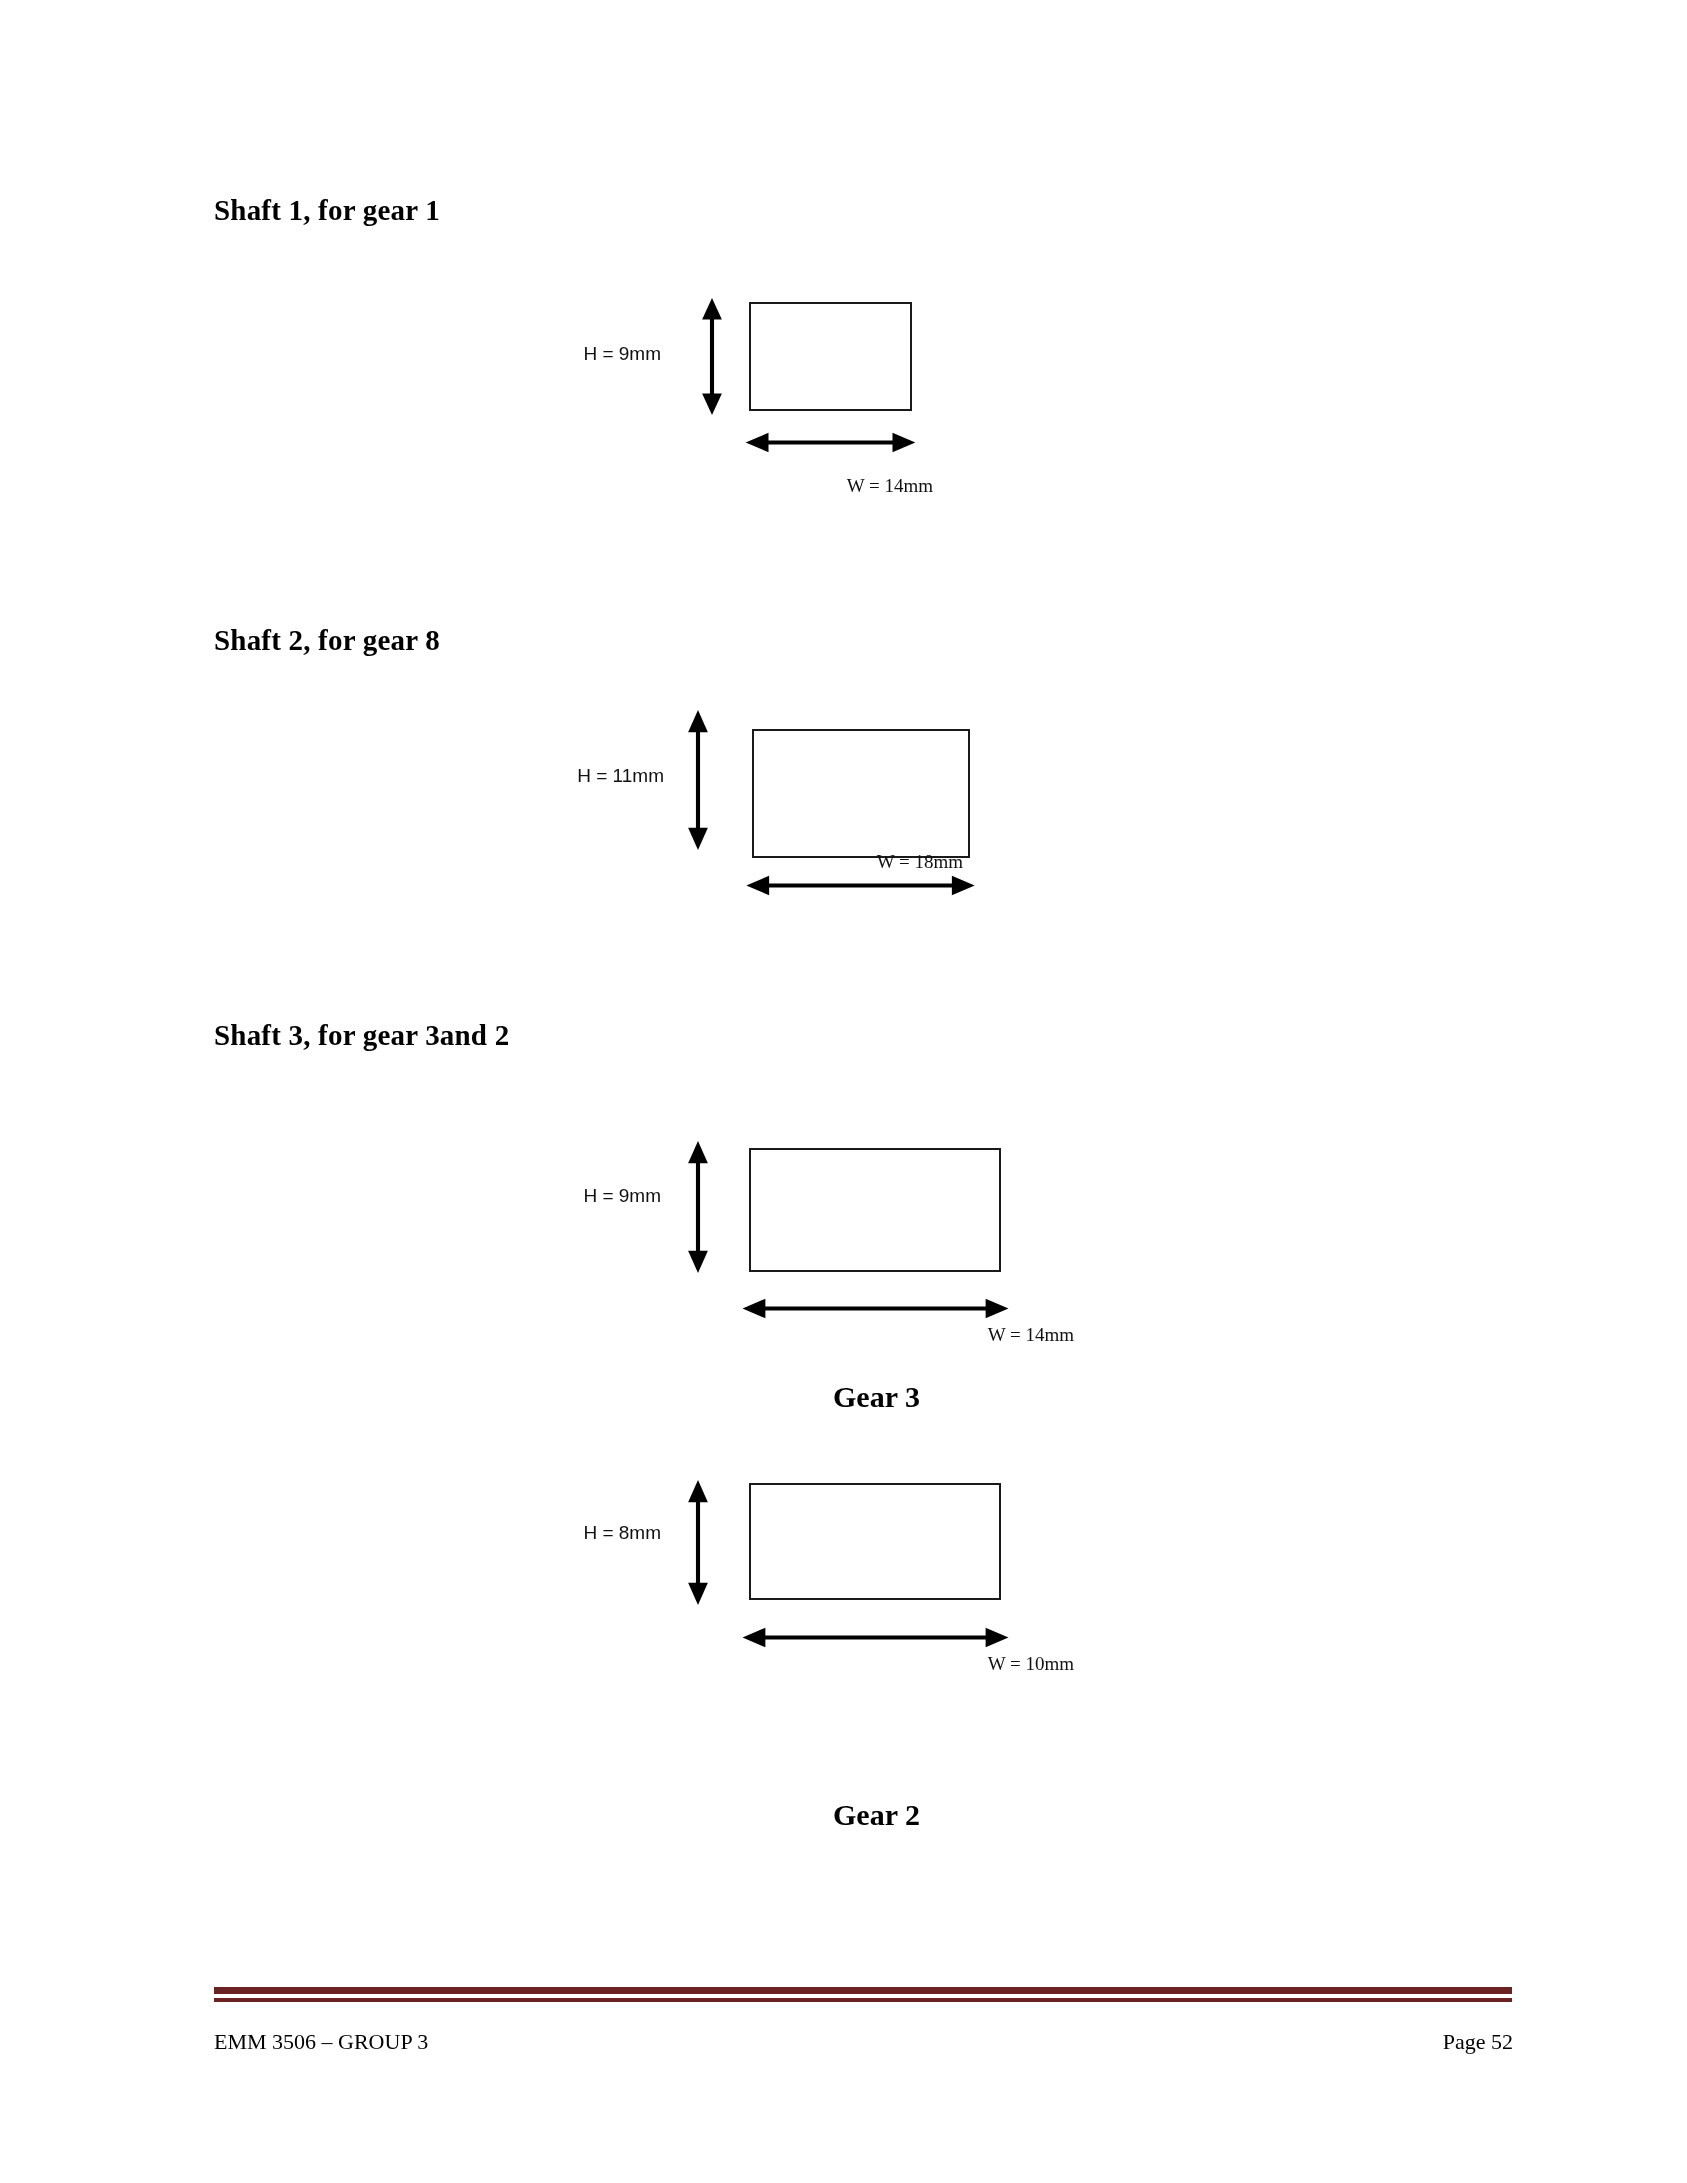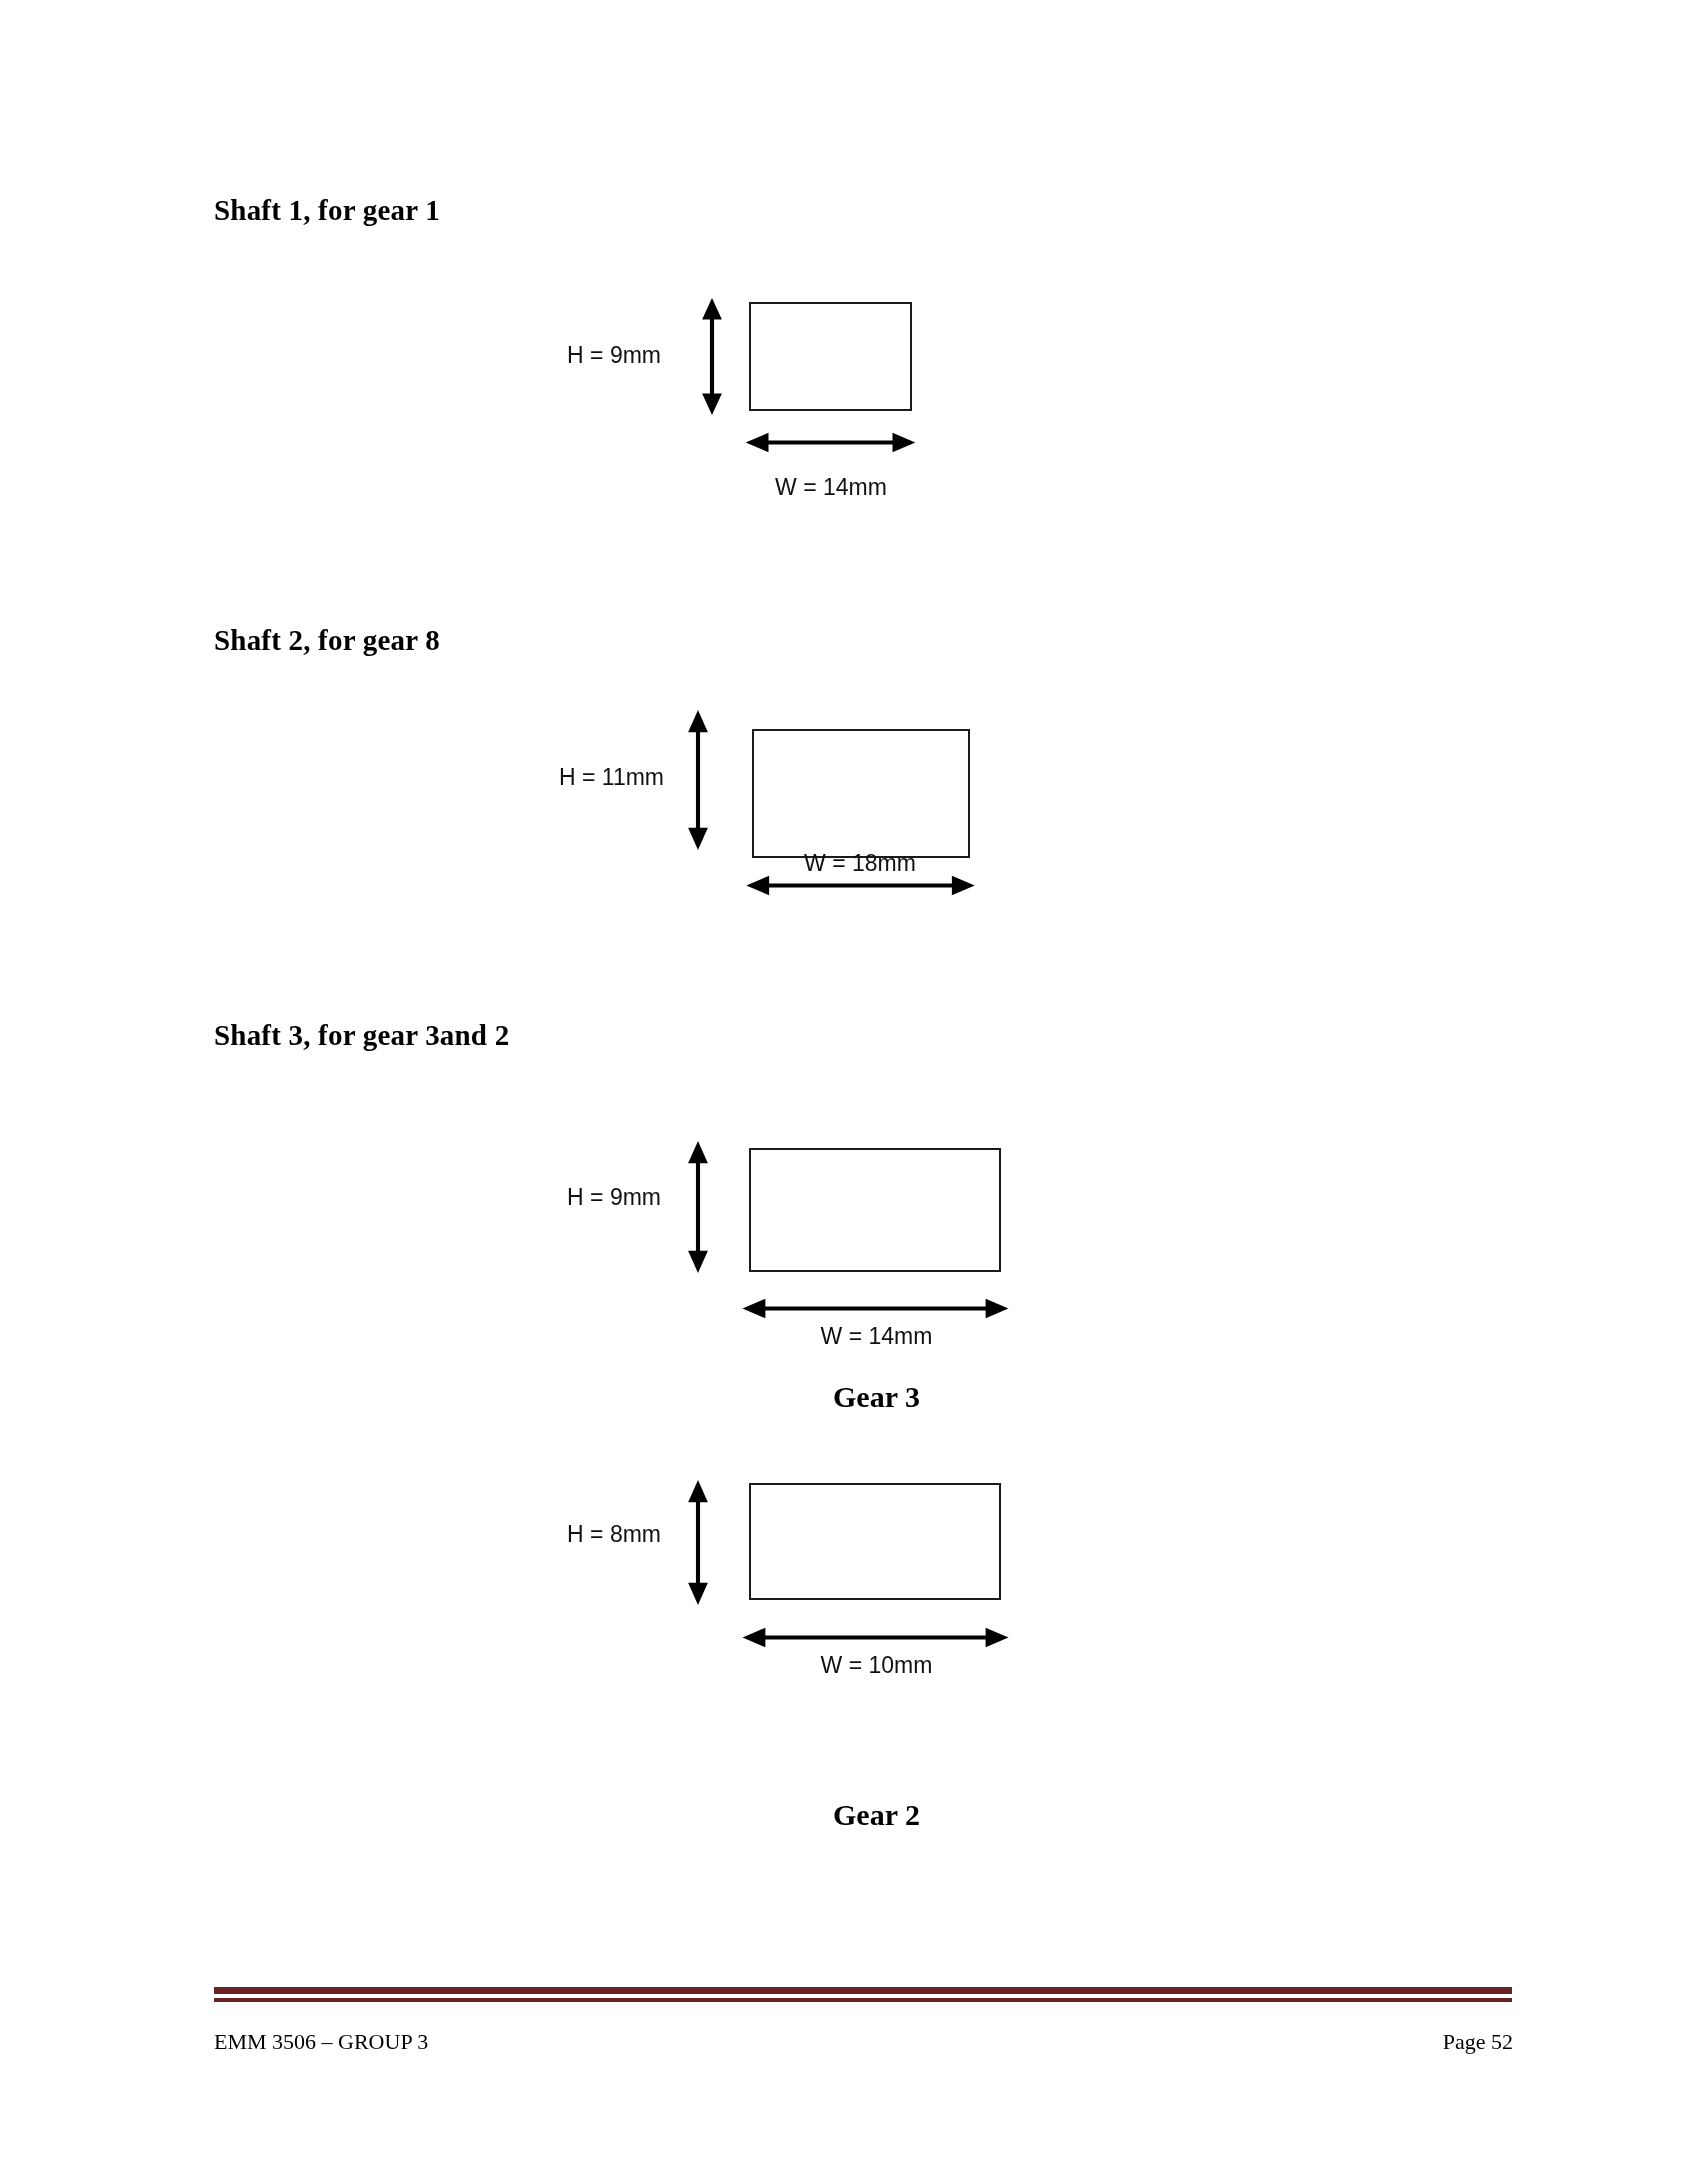--- a/index.html
+++ b/index.html
@@ -33,27 +33,27 @@
   
   .diagram {
     position: absolute;
   }
 
   
   .dim-label {
     position: absolute;
     font-family: "Liberation Sans", sans-serif;
     font-weight: 400;
-    font-size: 23px;
+    font-size: 19px;
     line-height: 1;
     color: #111111;
     white-space: nowrap;
   }
   .h-label { text-align: right; }
-  .w-label { text-align: center; }
+  .w-label { text-align: right; font-family: Liberation Serif, serif; }
 
   
   .rect {
     position: absolute;
     border: 2.5px solid #1a1a1a;
     background: #ffffff;
     box-sizing: border-box;
   }
 
   

